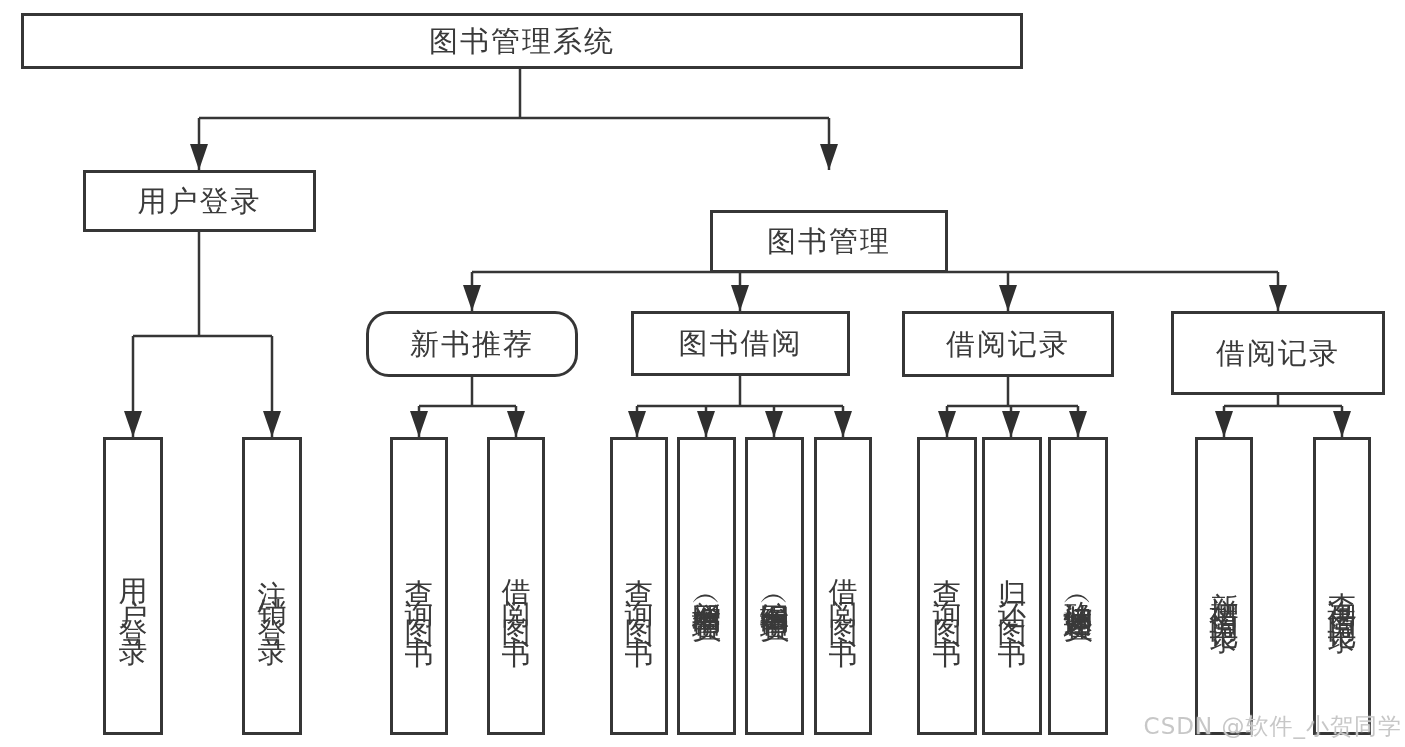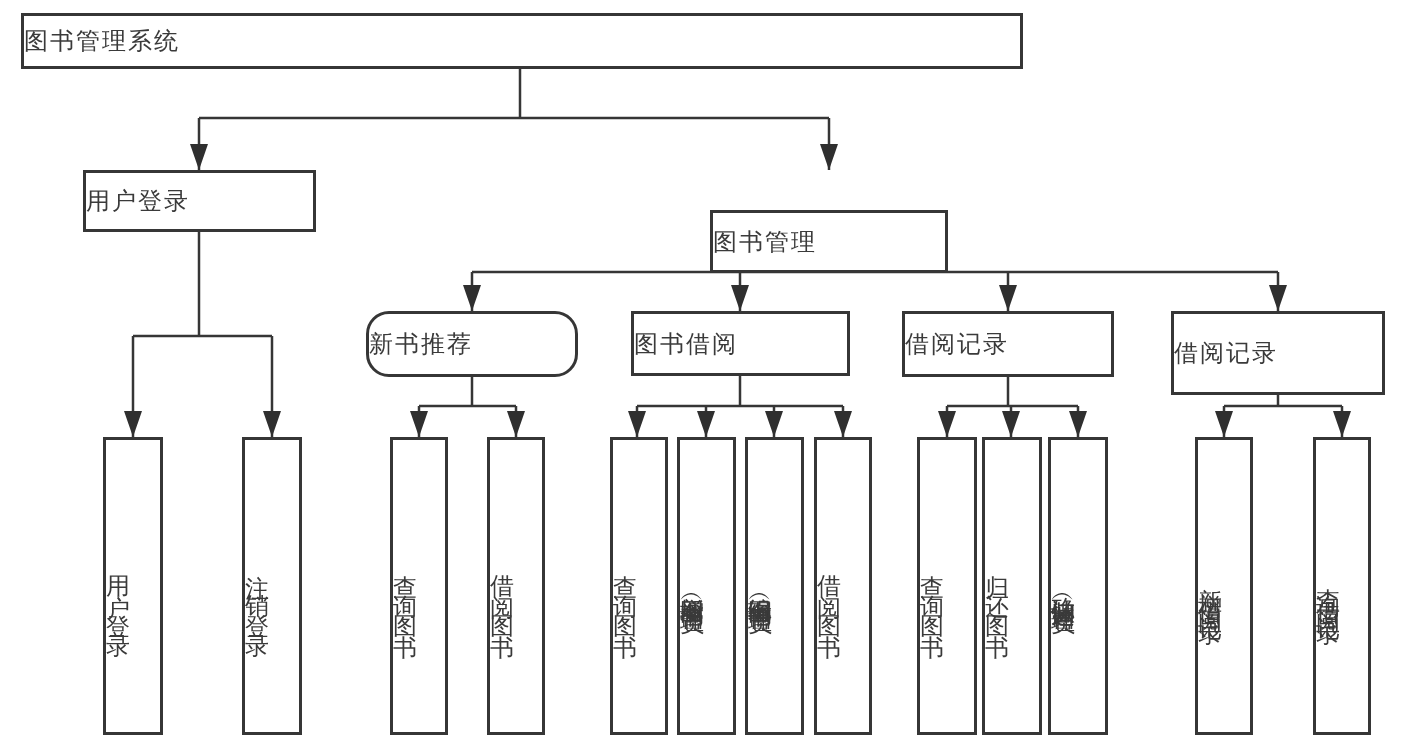--- a/index.html
+++ b/index.html
@@ -5,22 +5,22 @@
   * { margin:0; padding:0; box-sizing:border-box; }
   html,body { background:#ffffff; }
   body { font-family:"DejaVu Sans","Liberation Sans",sans-serif; }
   #stage {
     position:relative; width:1405px; height:747px; background:#ffffff; overflow:hidden;
     color:#3a3a3a;
   }
   #wires { position:absolute; left:0; top:0; width:1405px; height:747px; }
   .node {
     position:absolute; background:#ffffff; border:3px solid #363636;
-    display:flex; align-items:center; justify-content:flex-start;
-    font-size:24px; color:#3a3a3a; letter-spacing:2px; line-height:1; z-index:2;
+    display:flex; align-items:center; justify-content:center;
+    font-size:29px; color:#3a3a3a; letter-spacing:2px; line-height:1; z-index:2;
   }
   .leaf { top:437px; height:298px; }
   .leaf span {
     writing-mode:vertical-rl; text-orientation:mixed; line-height:1;
     white-space:nowrap;
   }
   .ls4 span { letter-spacing:20px; padding-top:20px; }
   .ls6 span { letter-spacing:7px;  padding-top:7px;  }
   .ls9 span { letter-spacing:2px;  padding-top:2px;  }
   
@@ -166,13 +166,14 @@
     <span>确认归还（管理员）</span>
   </div>
 
   <div class="node leaf ls6" id="lf-addrec">
     <span>新增借阅记录</span>
   </div>
   <div class="node leaf ls6" id="lf-qrec">
     <span>查询借阅记录</span>
   </div>
 
+  <div id="watermark">CSDN @软件_小贺同学</div>
 </div>
 
 </body></html>

